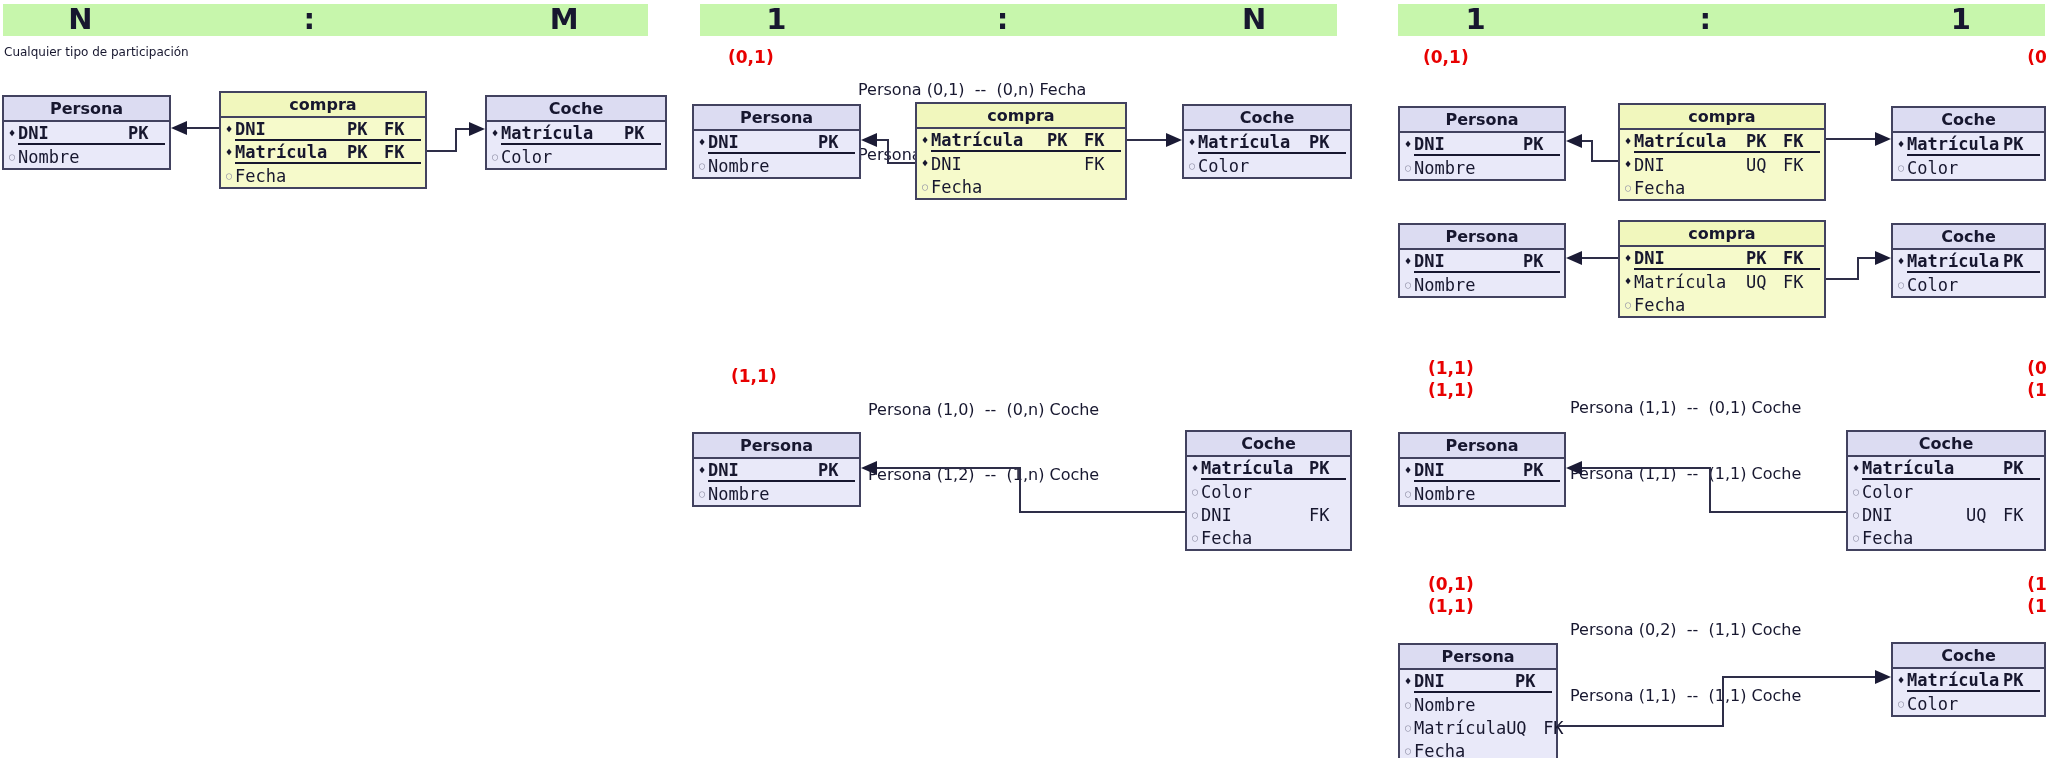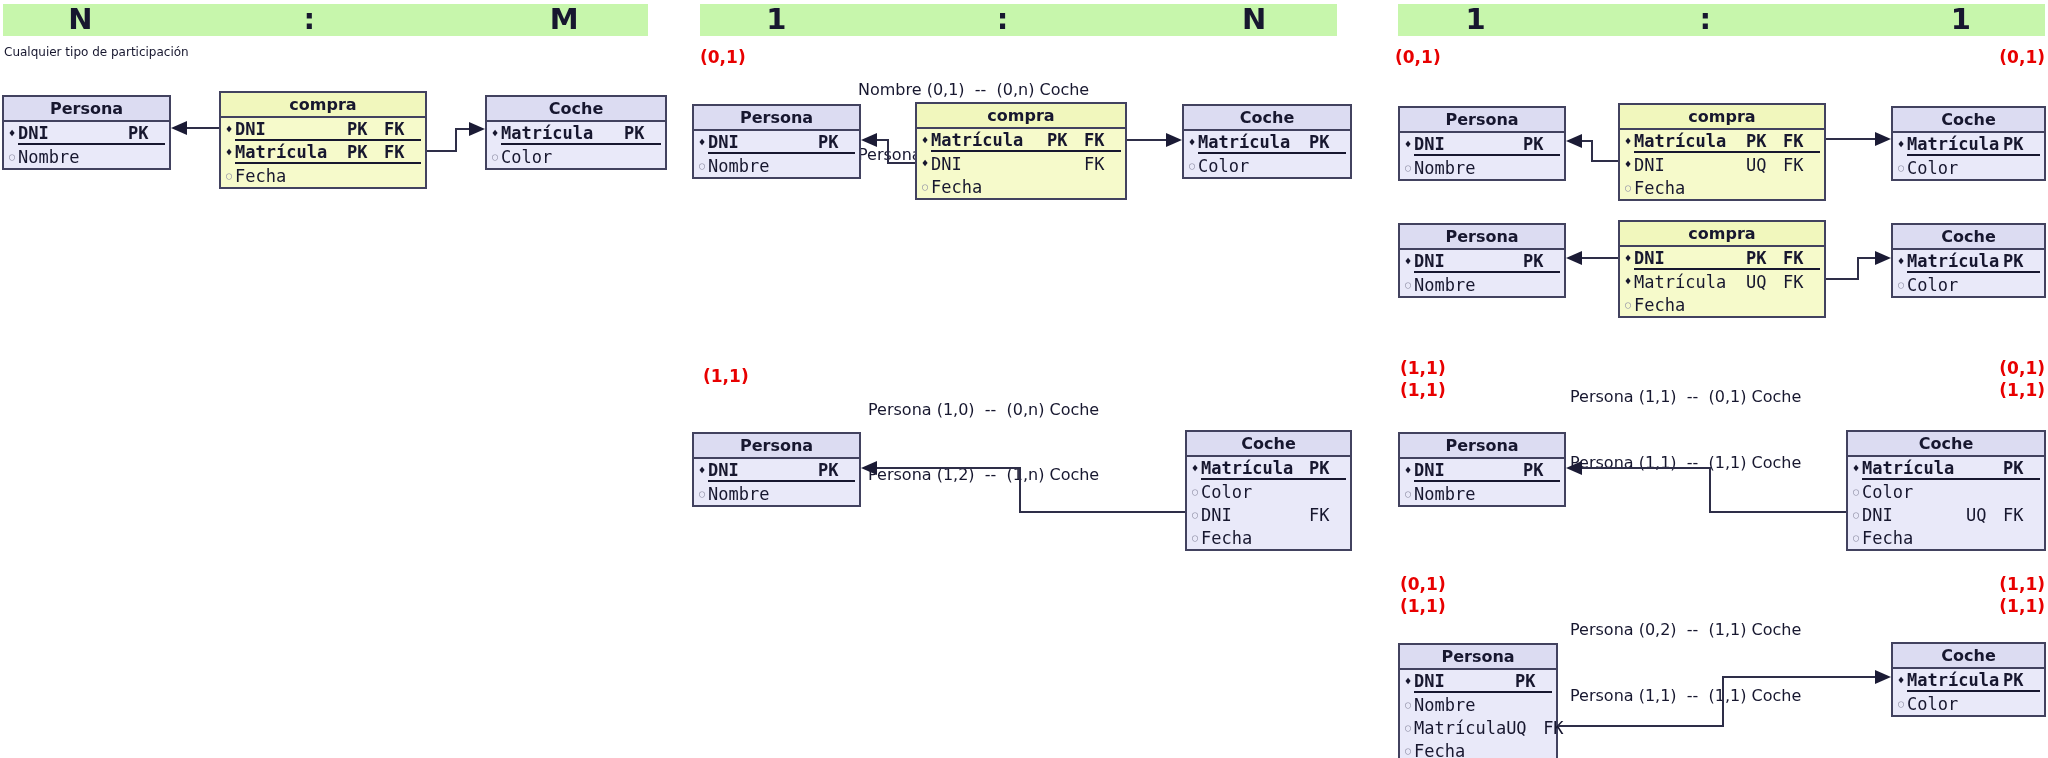--- a/index.html
+++ b/index.html
@@ -9,21 +9,21 @@
   
   .bar{position:absolute;height:32px;background:var(--bar,#c7f6ac);}
   .bar span{position:absolute;top:50%;transform:translate(-50%,-54%);
             font-weight:bold;font-size:29px;color:var(--text,#17172f);
             font-family:"DejaVu Sans",sans-serif;}
   .bar .bl{left:12%;} .bar .bc{left:47.5%;} .bar .br{left:87%;}
 
   .caption{position:absolute;font-size:12px;color:var(--text,#17172f);}
 
   .card{position:absolute;font-weight:bold;font-size:17px;color:var(--red,#e80000);
-        font-family:"DejaVu Sans",sans-serif;white-space:pre;}
+        font-family:"DejaVu Sans",sans-serif;white-space:pre;margin-left:28px;}
   .card.right{width:58px;text-align:right;}
 
   .rules{position:absolute;font-size:16px;line-height:21.5px;color:var(--text,#17172f);
          white-space:pre;font-family:"DejaVu Sans",sans-serif;}
 
   
   .tbl{position:absolute;border:2px solid var(--border,#42425f);
        background:var(--lav,#e9e9f9);box-sizing:border-box;
        font-family:"DejaVu Sans Mono",monospace;color:var(--text,#17172f);}
   .tbl.yel{background:var(--yel,#f6facb);}
@@ -66,36 +66,36 @@
   <div class="bar" style="left:1398px;top:4px;width:647px">
     <span class="bl">1</span>
     <span class="bc">:</span>
     <span class="br">1</span>
   </div>
 
   <div class="caption" style="left:4px;top:45px">Cualquier tipo de participación</div>
 
   <div class="card" style="left:700px;top:47px">(0,1)</div>
   <div class="rules" style="left:858px;top:36px">
-    <div>Nombre (0,1)  --  (0,n) Coche</div>
+    <div>Persona (0,1)  --  (0,n) Fecha</div>
     <div>Persona (0,1)  --  (1,n) Coche</div>
   </div>
 
   <div class="card" style="left:703px;top:366px">(1,1)</div>
   <div class="rules" style="left:868px;top:356px">
     <div>Persona (1,0)  --  (0,n) Coche</div>
     <div>Persona (1,2)  --  (1,n) Coche</div>
   </div>
 
   <div class="card" style="left:1395px;top:47px">(0,1)</div>
   <div class="card right" style="left:1987px;top:47px">(0,1)</div>
 
   <div class="card" style="left:1400px;top:358px">(1,1)</div>
   <div class="card" style="left:1400px;top:380px">(1,1)</div>
-  <div class="rules" style="left:1570px;top:342px;line-height:22px">
+  <div class="rules" style="left:1570px;top:353px;line-height:22px">
     <div>Persona (1,1)  --  (0,1) Coche</div>
     <div>Persona (1,1)  --  (1,1) Coche</div>
   </div>
   <div class="card right" style="left:1987px;top:358px">(0,1)</div>
   <div class="card right" style="left:1987px;top:380px">(1,1)</div>
 
   <div class="card" style="left:1400px;top:574px">(0,1)</div>
   <div class="card" style="left:1400px;top:596px">(1,1)</div>
   <div class="rules" style="left:1570px;top:575px;line-height:22px">
     <div>Persona (0,2)  --  (1,1) Coche</div>

